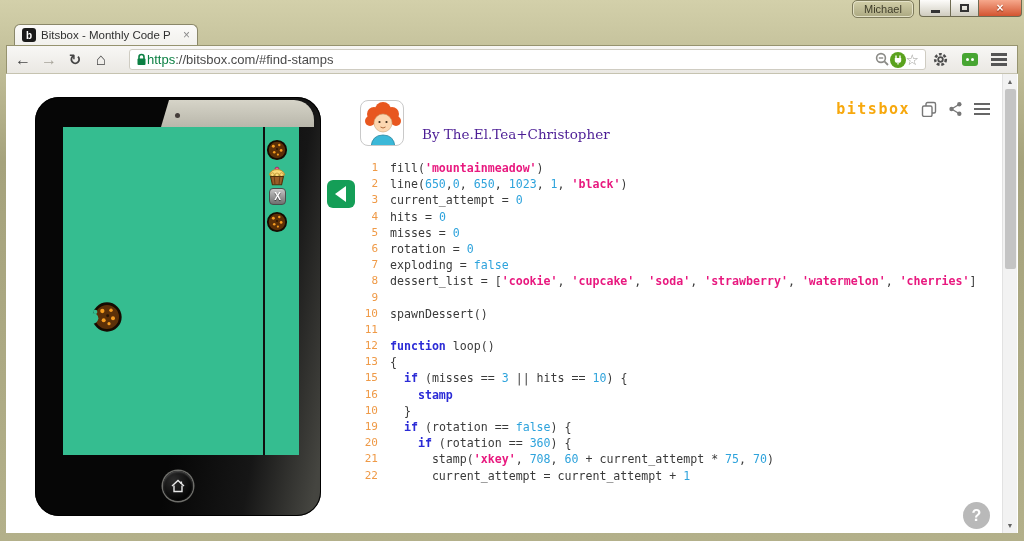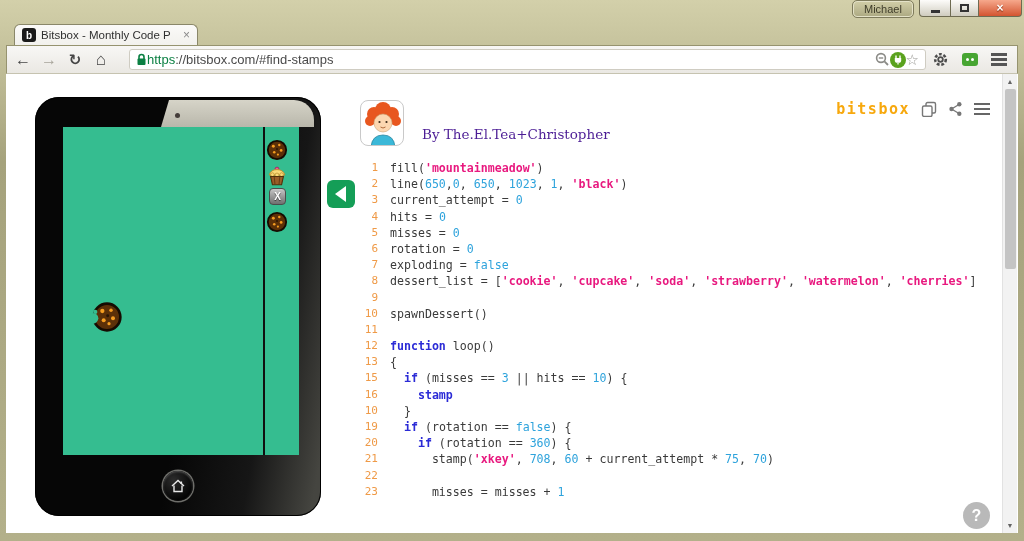--- a/index.html
+++ b/index.html
@@ -304,22 +304,21 @@
         <div class="code-line"><span class="gutter">10</span><span><span class="tok-p">spawnDessert()</span></span></div>
         <div class="code-line"><span class="gutter">11</span><span></span></div>
         <div class="code-line"><span class="gutter">12</span><span><span class="tok-k">function</span><span class="tok-p"> loop()</span></span></div>
         <div class="code-line"><span class="gutter">13</span><span><span class="tok-p">{</span></span></div>
         <div class="code-line"><span class="gutter">15</span><span><span class="tok-p">  </span><span class="tok-k">if</span><span class="tok-p"> (misses == </span><span class="tok-n">3</span><span class="tok-p"> || hits == </span><span class="tok-n">10</span><span class="tok-p">) {</span></span></div>
         <div class="code-line"><span class="gutter">16</span><span><span class="tok-p">    </span><span class="tok-k">stamp</span></span></div>
         <div class="code-line"><span class="gutter">10</span><span><span class="tok-p">  }</span></span></div>
         <div class="code-line"><span class="gutter">19</span><span><span class="tok-p">  </span><span class="tok-k">if</span><span class="tok-p"> (rotation == </span><span class="tok-b">false</span><span class="tok-p">) {</span></span></div>
         <div class="code-line"><span class="gutter">20</span><span><span class="tok-p">    </span><span class="tok-k">if</span><span class="tok-p"> (rotation == </span><span class="tok-n">360</span><span class="tok-p">) {</span></span></div>
         <div class="code-line"><span class="gutter">21</span><span><span class="tok-p">      stamp(</span><span class="tok-s">'xkey'</span><span class="tok-p">, </span><span class="tok-n">708</span><span class="tok-p">, </span><span class="tok-n">60</span><span class="tok-p"> + current_attempt * </span><span class="tok-n">75</span><span class="tok-p">, </span><span class="tok-n">70</span><span class="tok-p">)</span></span></div>
-        <div class="code-line"><span class="gutter">22</span></div>
-        <div class="code-line"><span class="gutter">23</span><span><span class="tok-p">      misses = misses + </span><span class="tok-n">1</span></span></div>
+        <div class="code-line"><span class="gutter">22</span><span><span class="tok-p">      current_attempt = current_attempt + </span><span class="tok-n">1</span></span></div>
       </div>
 
     <div class="help-bubble">?</div>
 
     <div class="scrollbar">
       <div class="sb-arrow sb-up">▲</div>
       <div class="sb-thumb"></div>
       <div class="sb-arrow sb-down">▼</div>
     </div>
   </div>

